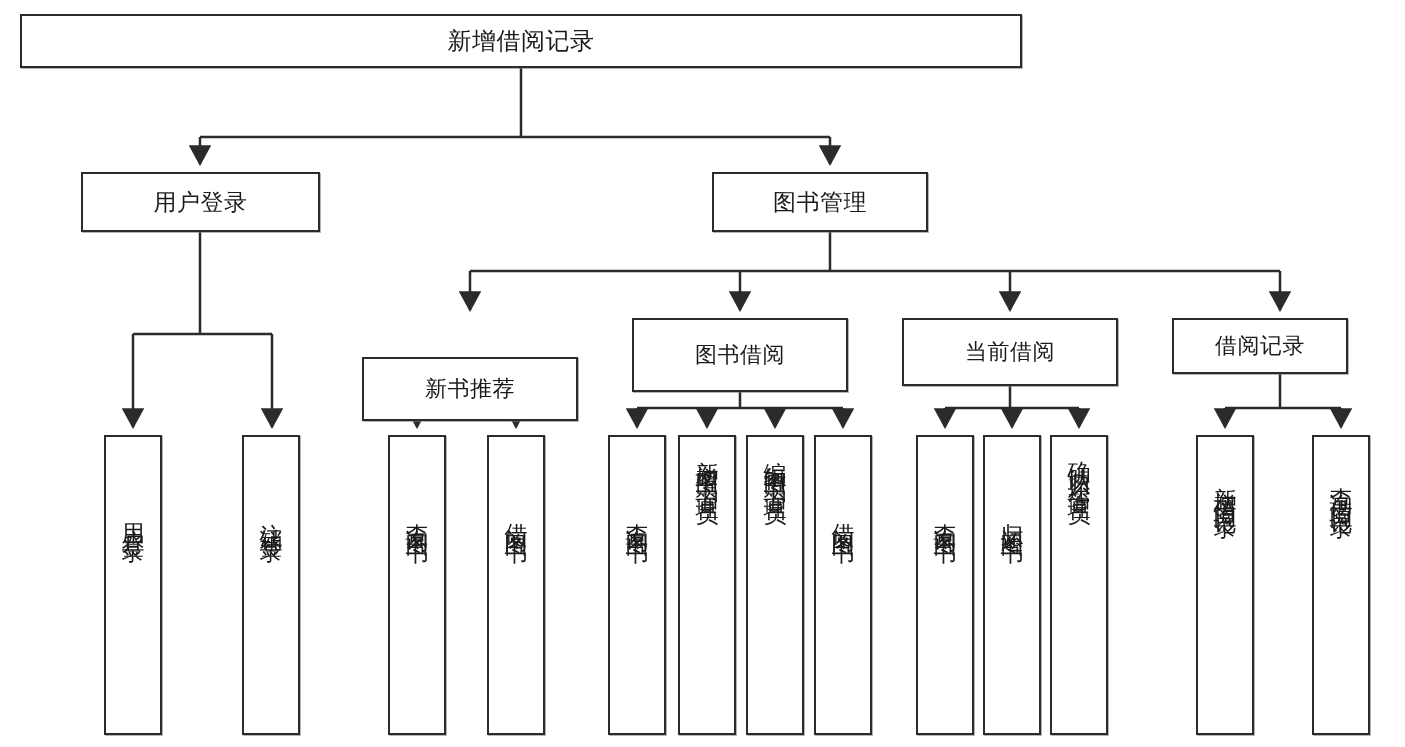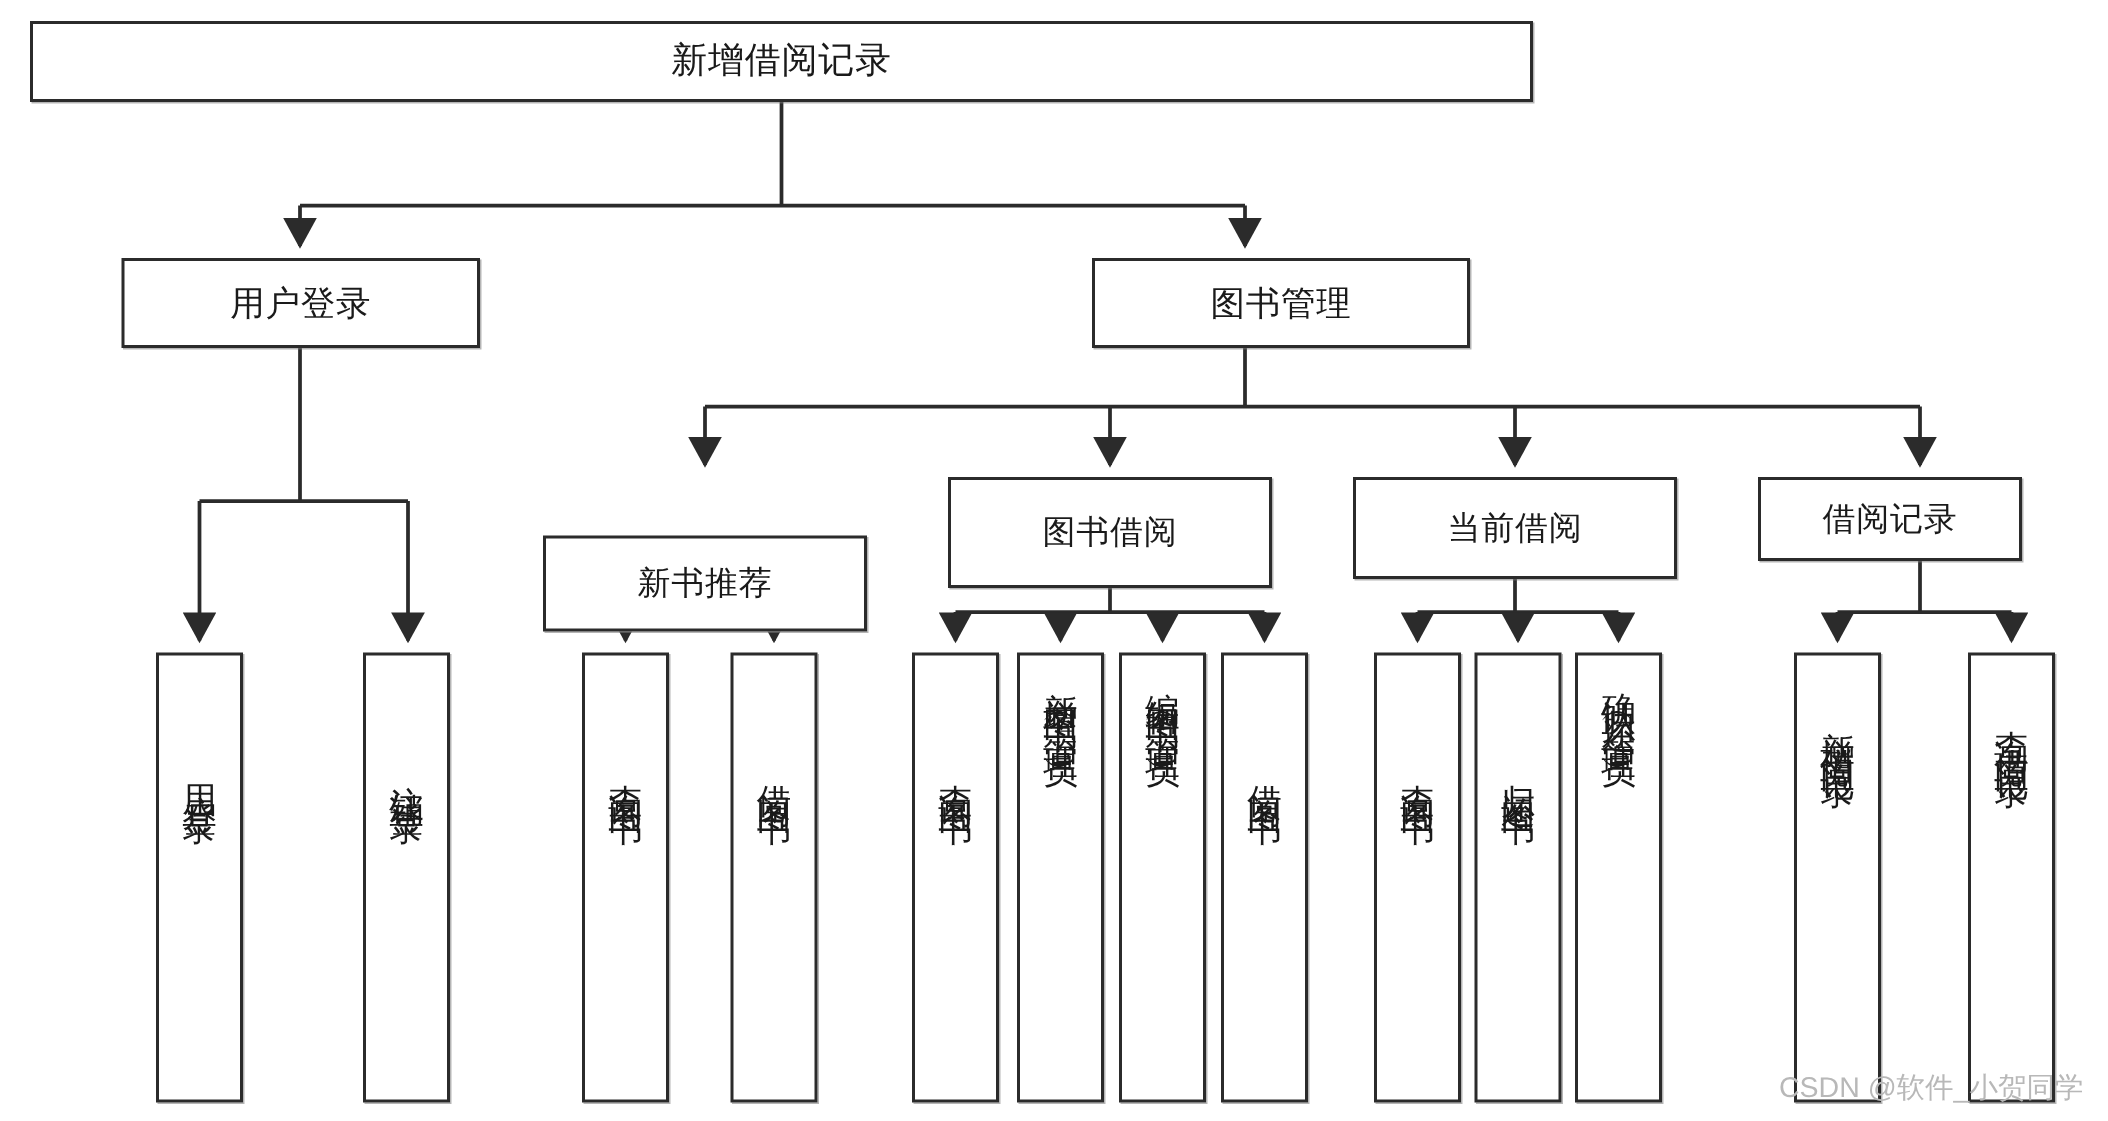--- a/index.html
+++ b/index.html
@@ -129,21 +129,21 @@
     </g>
   </svg>
 
   <div class="node root" style="left:20px; top:14px; width:1002px; height:54px;">
     <span class="node-label">新增借阅记录</span>
   </div>
 
   <div class="node level2" style="left:81px; top:172px; width:239px; height:60px;">
     <span class="node-label">用户登录</span>
   </div>
-  <div class="node level2" style="left:728px; top:172px; width:252px; height:60px;">
+  <div class="node level2" style="left:712px; top:172px; width:216px; height:60px;">
     <span class="node-label">图书管理</span>
   </div>
 
   <div class="node level3" style="left:362px; top:318px; width:216px; height:64px;margin-top:39px;">
     <span class="node-label">新书推荐</span>
   </div>
   <div class="node level3" style="left:632px; top:318px; width:216px; height:74px;">
     <span class="node-label">图书借阅</span>
   </div>
   <div class="node level3" style="left:902px; top:318px; width:216px; height:68px;">
@@ -186,15 +186,14 @@
   <div class="node leaf" style="left:1050px; top:435px; width:58px; height:300px; padding-top:6px;">
     <span class="node-label">确认归还（管理员）</span>
   </div>
   <div class="node leaf" style="left:1196px; top:435px; width:58px; height:300px; padding-top:32px;">
     <span class="node-label">新增借阅记录</span>
   </div>
   <div class="node leaf" style="left:1312px; top:435px; width:58px; height:300px; padding-top:32px;">
     <span class="node-label">查询借阅记录</span>
   </div>
 
-  <div class="watermark">CSDN @软件_小贺同学</div>
 
 </div>
 
 </body></html>

